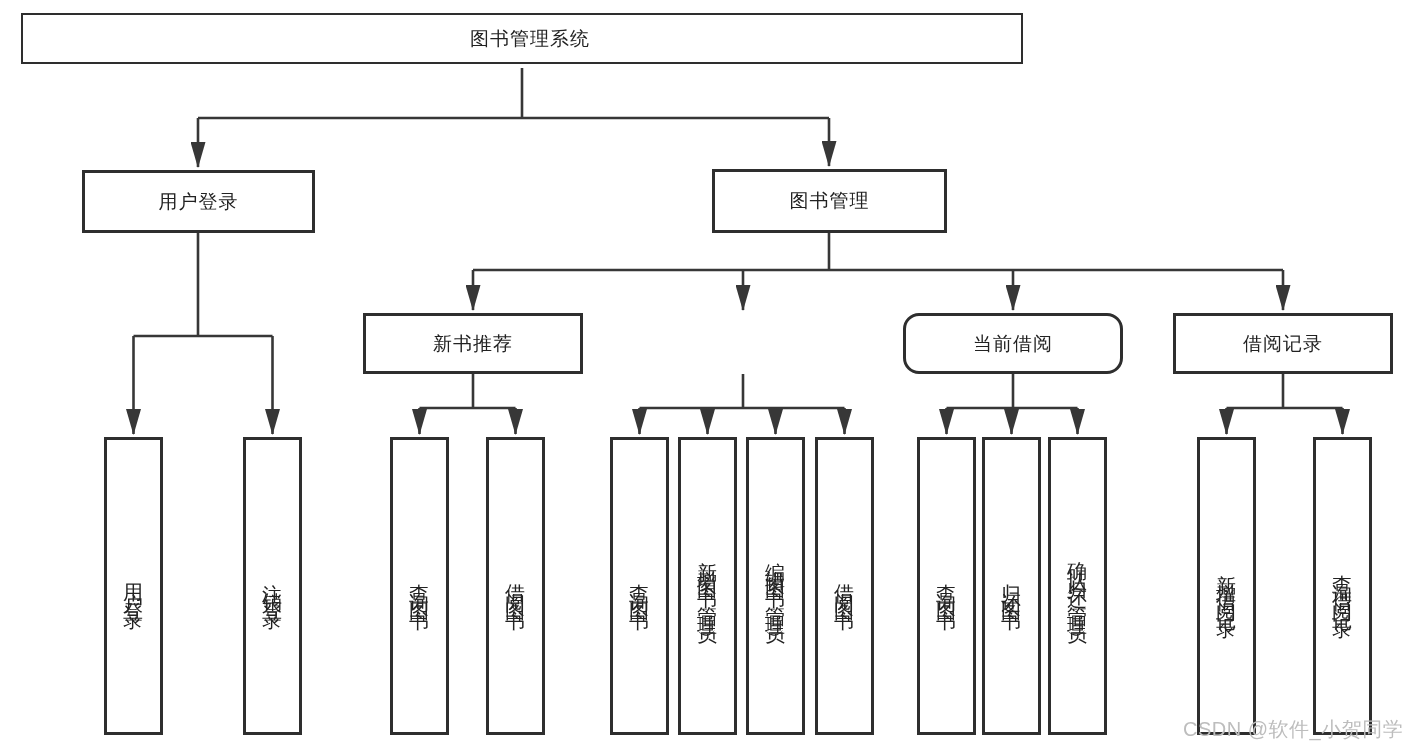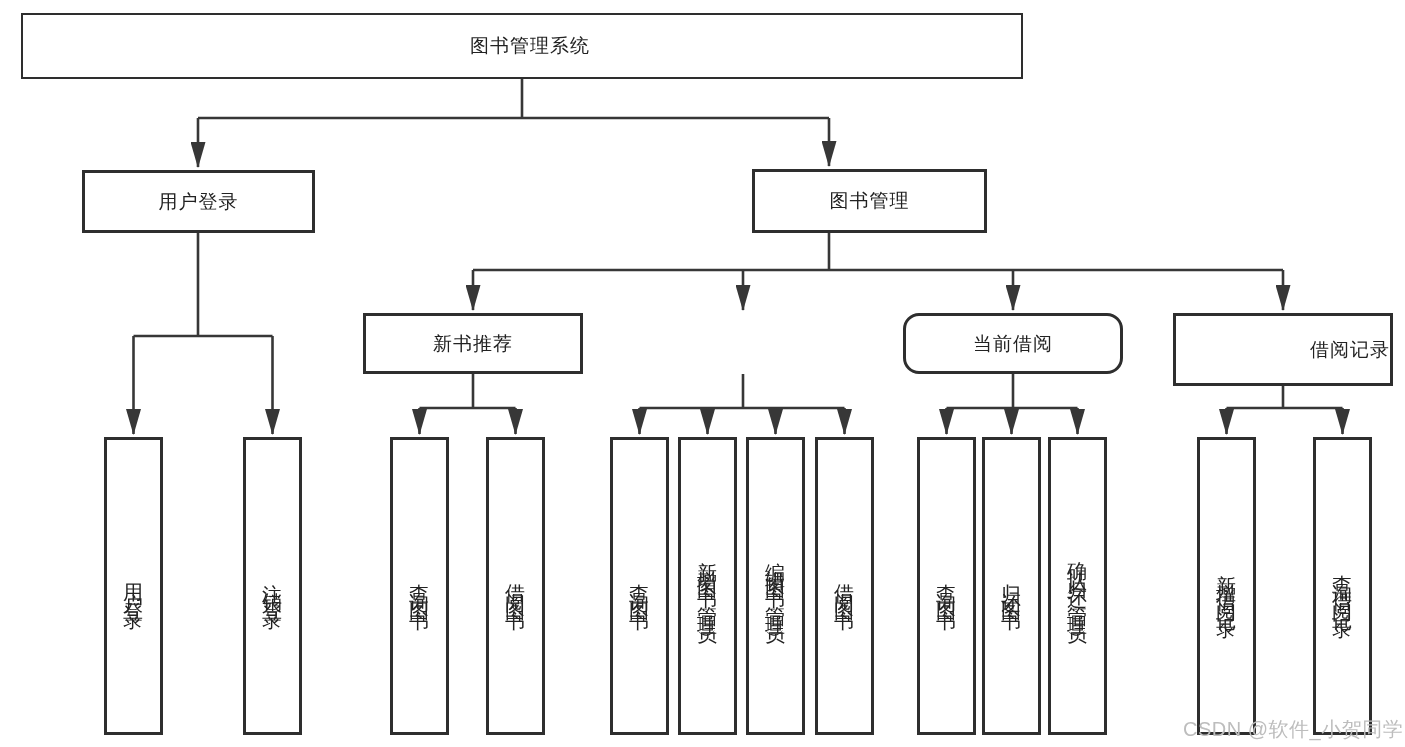--- a/index.html
+++ b/index.html
@@ -110,38 +110,38 @@
     <path class="wire" d="M1013,374 V408 M946.5,408 H1077.5"></path>
     <path class="wire" d="M946.5,408 V434" marker-end="url(#arw)"></path>
     <path class="wire" d="M1011.5,408 V434" marker-end="url(#arw)"></path>
     <path class="wire" d="M1077.5,408 V434" marker-end="url(#arw)"></path>
 
     <path class="wire" d="M1283,374 V408 M1226.5,408 H1342.5"></path>
     <path class="wire" d="M1226.5,408 V434" marker-end="url(#arw)"></path>
     <path class="wire" d="M1342.5,408 V434" marker-end="url(#arw)"></path>
   </svg>
 
-  <div class="node lvl1" style="left:21px; top:13px; width:1002px; height:66px;padding-left:16px;">
+  <div class="node lvl1" style="left:21px; top:13px; width:1002px; height:51px;padding-left:16px;">
     <span class="hlabel">图书管理系统</span>
   </div>
 
   <div class="node" style="left:82px; top:170px; width:233px; height:63px;">
     <span class="hlabel">用户登录</span>
   </div>
-  <div class="node" style="left:752px; top:169px; width:235px; height:64px;">
+  <div class="node" style="left:712px; top:169px; width:235px; height:64px;">
     <span class="hlabel">图书管理</span>
   </div>
 
   <div class="node" style="left:363px; top:313px; width:220px; height:61px;">
     <span class="hlabel">新书推荐</span>
   </div>
   <div class="node" style="left:903px; top:313px; width:220px; height:61px;border-radius:16px;">
     <span class="hlabel">当前借阅</span>
   </div>
-  <div class="node" style="left:1173px; top:313px; width:220px; height:73px;justify-content:flex-end;">
+  <div class="node" style="left:1173px; top:313px; width:220px; height:61px;">
     <span class="hlabel">借阅记录</span>
   </div>
 
   <div class="node leaf" style="left:104px;">
     <span class="vlabel">用户登录</span>
   </div>
   <div class="node leaf" style="left:243px;">
     <span class="vlabel">注销登录</span>
   </div>
 

